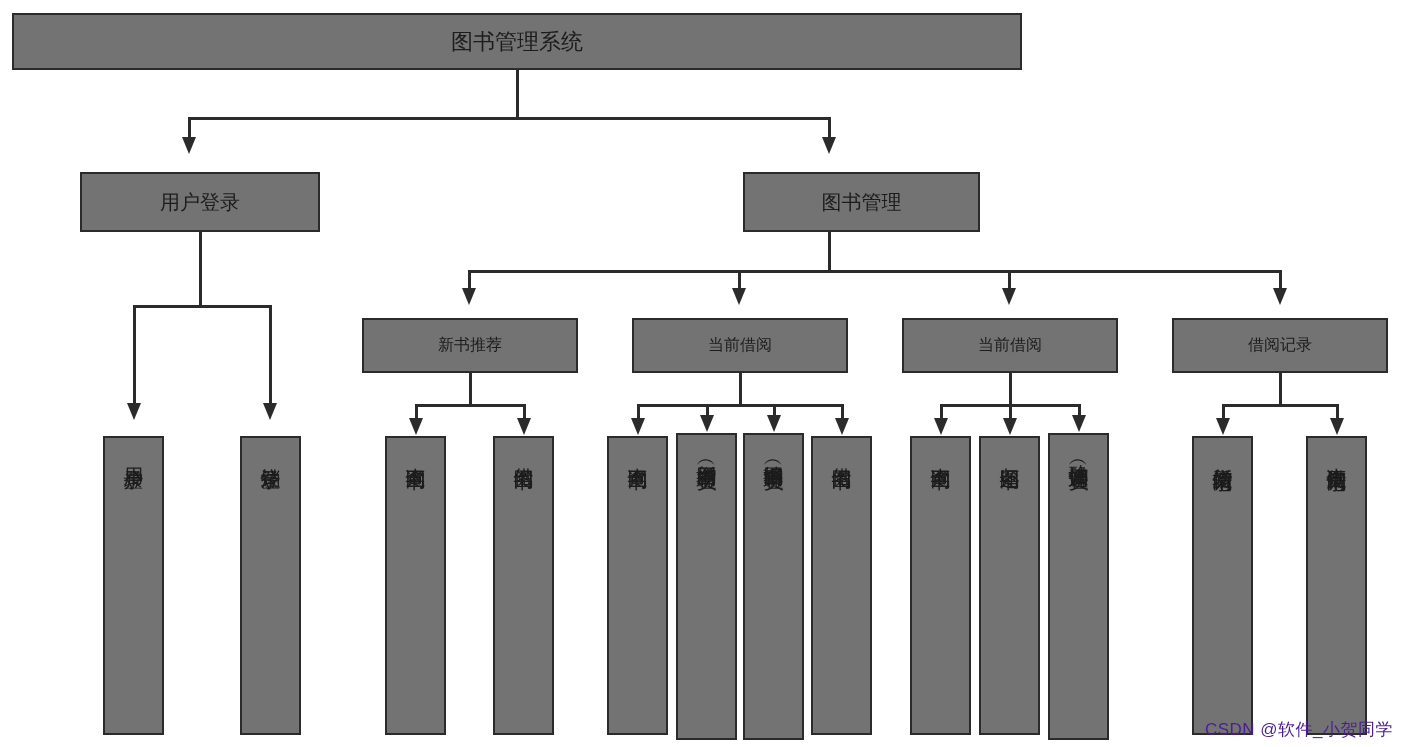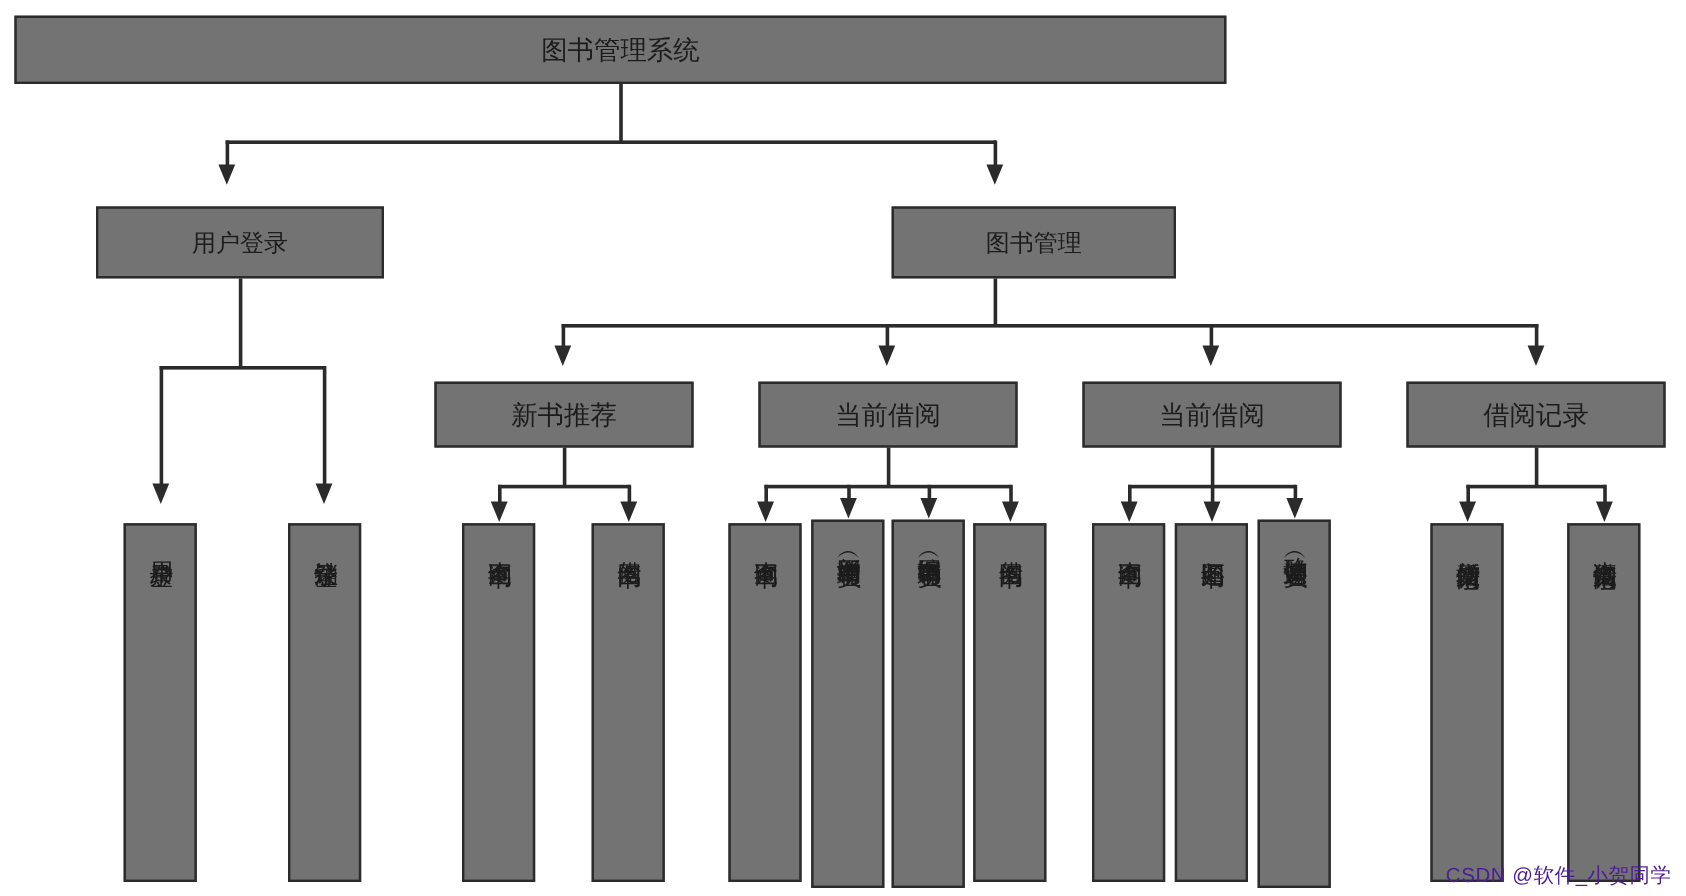--- a/index.html
+++ b/index.html
@@ -30,21 +30,21 @@
     text-align: center;
     color: #1c1c1c;
   }
   .node.root {
     font-size: 22px;
   }
   .node.level2 {
     font-size: 20px;
   }
   .node.level3 {
-    font-size: 22px;
+    font-size: 16px;
     text-align: center;
   }
   
   .node.leaf {
     border-width: 2.5px;
     align-items: flex-start;
     justify-content: center;
     padding-top: 14px;
   }
   .leaf-label {

